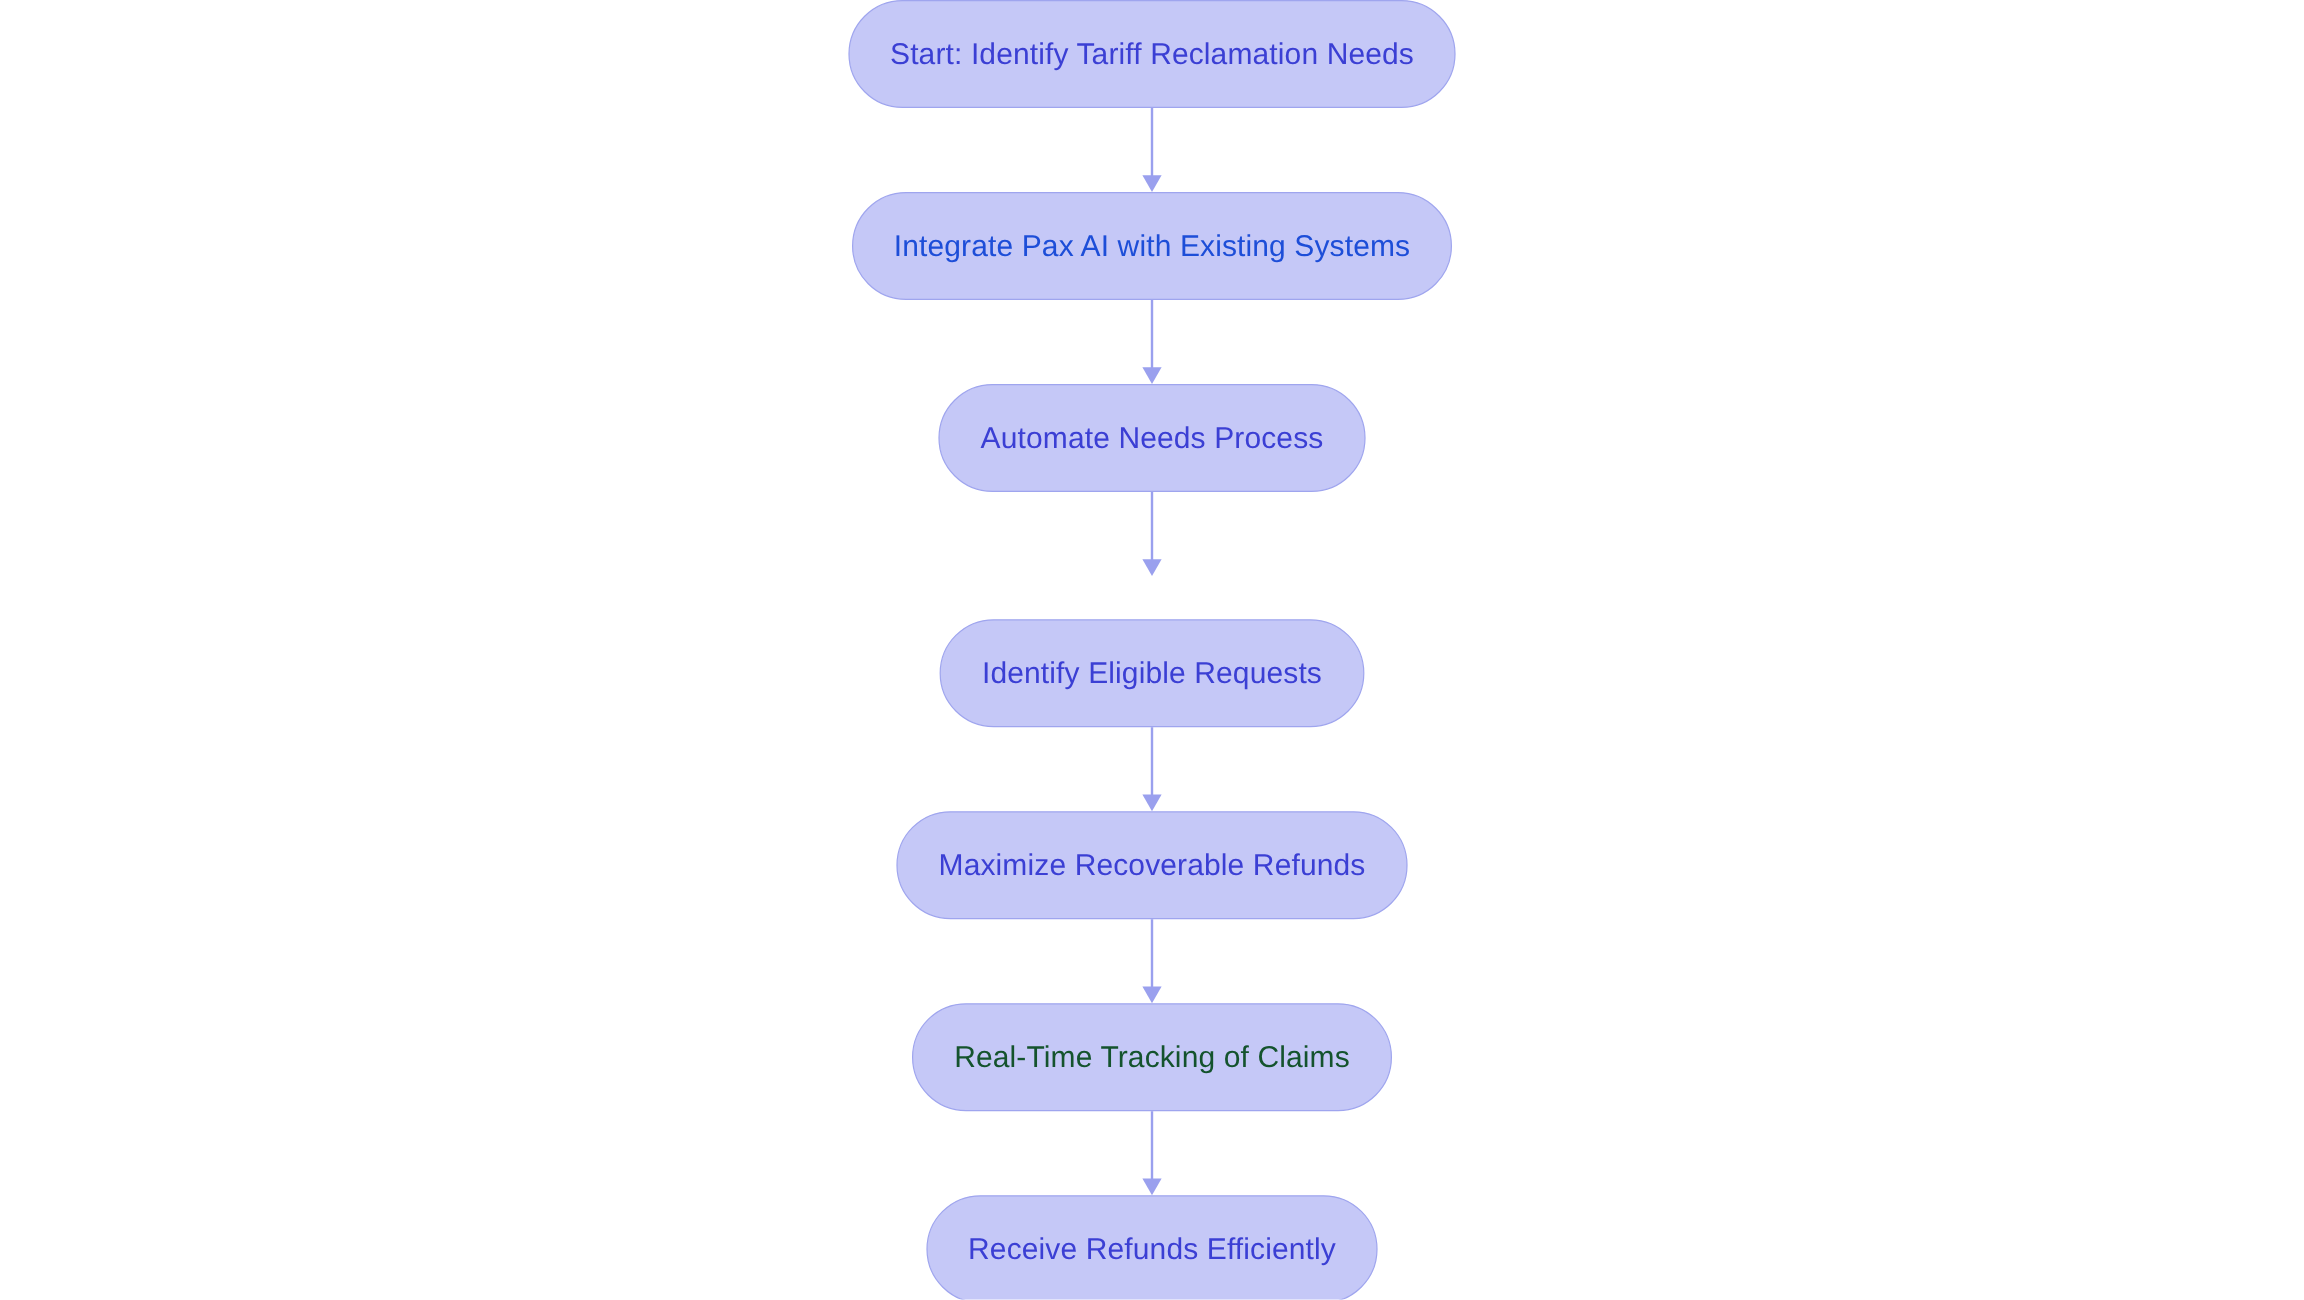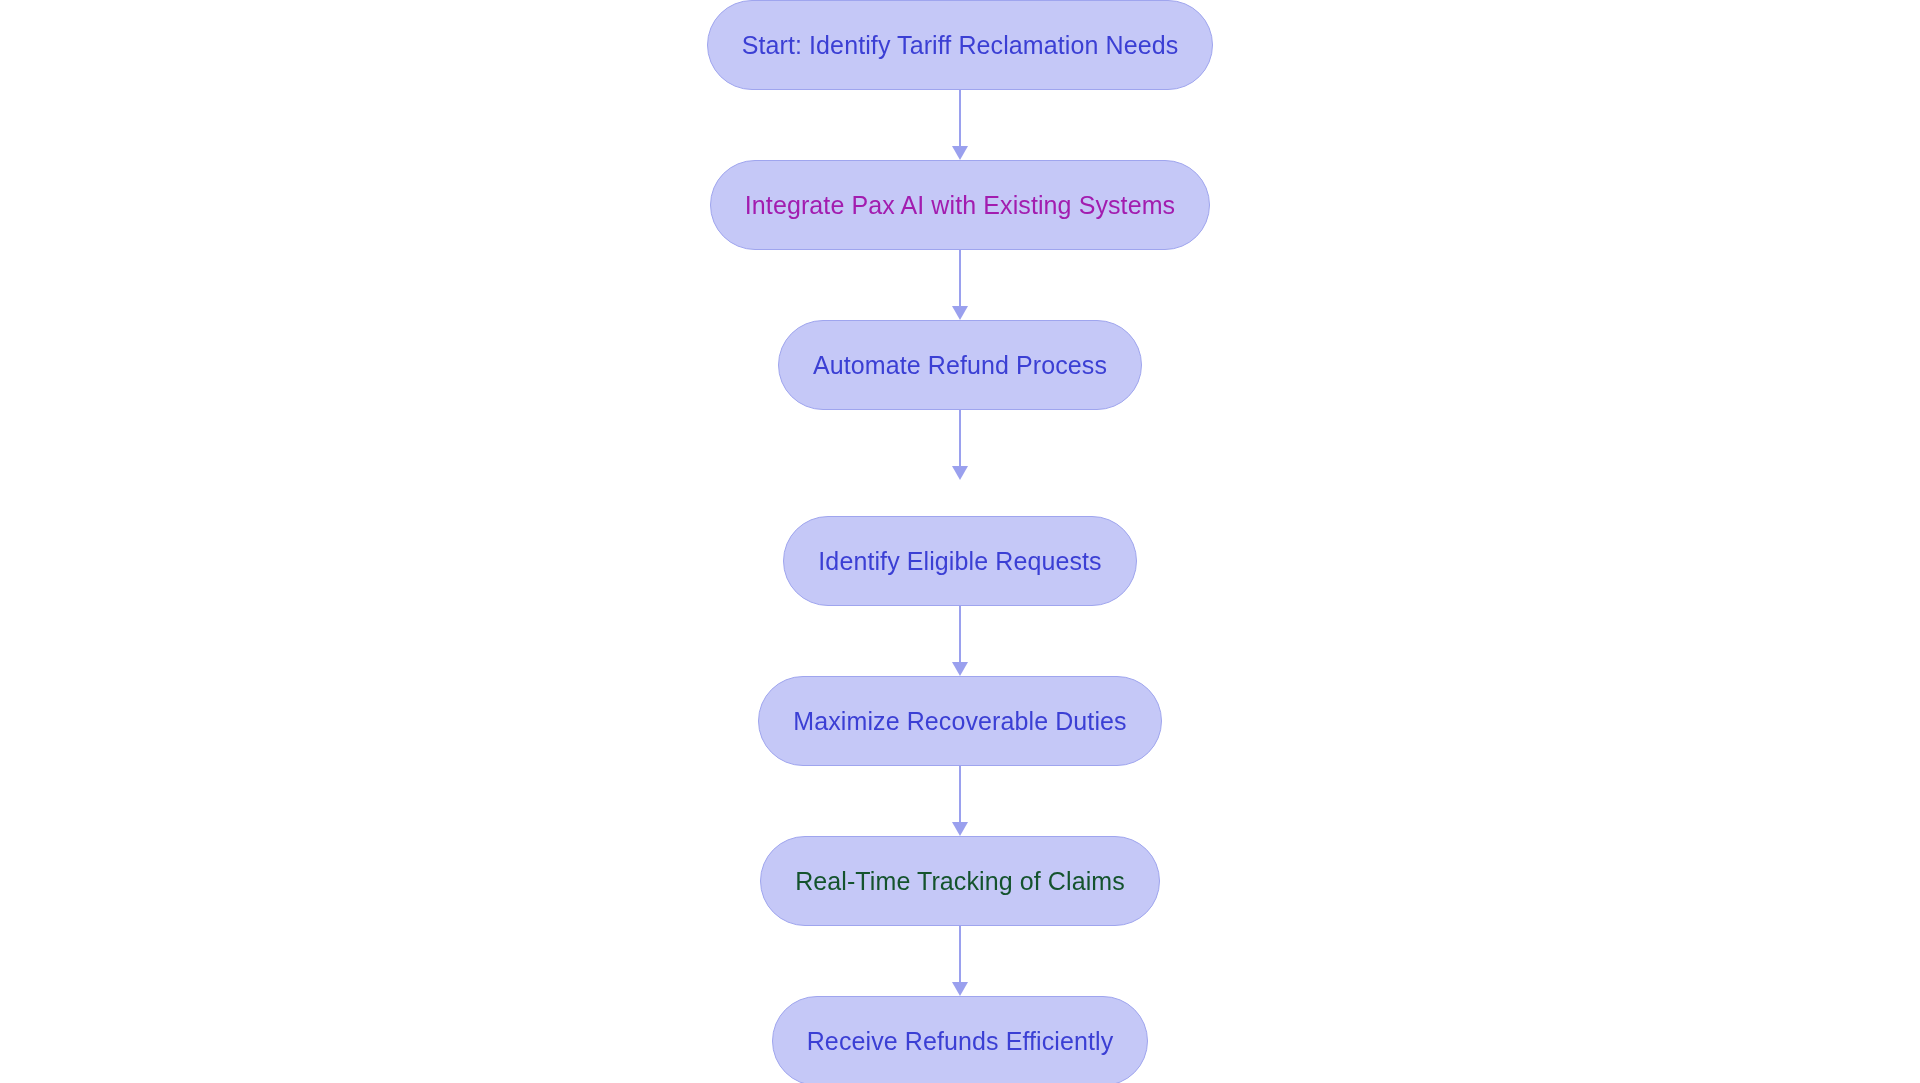--- a/index.html
+++ b/index.html
@@ -96,48 +96,48 @@
     <div class="flow-node" style="background: rgb(197, 200, 247); border-color: rgb(159, 165, 238);">
       <span class="flow-node-label" style="color: rgb(59, 63, 212);">Start: Identify Tariff Reclamation Needs</span>
     </div>
 
     <div class="flow-connector">
       <div class="connector-line" style="background: rgb(154, 160, 238);"></div>
       <div class="connector-arrowhead" style="border-top-color: rgb(154, 160, 238);"></div>
     </div>
 
     <div class="flow-node" style="background: rgb(197, 200, 247); border-color: rgb(159, 165, 238);">
-      <span class="flow-node-label" style="color: #a21caf;">Integrate Pax AI with Existing Systems</span>
+      <span class="flow-node-label" style="color: #1d4ed8;">Integrate Pax AI with Existing Systems</span>
     </div>
 
     <div class="flow-connector">
       <div class="connector-line" style="background: rgb(154, 160, 238);"></div>
       <div class="connector-arrowhead" style="border-top-color: rgb(154, 160, 238);"></div>
     </div>
 
     <div class="flow-node" style="background: rgb(197, 200, 247); border-color: rgb(159, 165, 238);">
-      <span class="flow-node-label" style="color: rgb(59, 63, 212);">Automate Refund Process</span>
+      <span class="flow-node-label" style="color: rgb(59, 63, 212);">Automate Needs Process</span>
     </div>
 
     <div class="flow-connector">
       <div class="connector-line" style="background: rgb(154, 160, 238);"></div>
       <div class="connector-arrowhead" style="border-top-color: rgb(154, 160, 238);"></div>
     </div>
 
     <div class="flow-node" style="background: rgb(197, 200, 247); border-color: rgb(159, 165, 238); margin-top: 36px;">
       <span class="flow-node-label" style="color: rgb(59, 63, 212);">Identify Eligible Requests</span>
     </div>
 
     <div class="flow-connector">
       <div class="connector-line" style="background: rgb(154, 160, 238);"></div>
       <div class="connector-arrowhead" style="border-top-color: rgb(154, 160, 238);"></div>
     </div>
 
     <div class="flow-node" style="background: rgb(197, 200, 247); border-color: rgb(159, 165, 238);">
-      <span class="flow-node-label" style="color: rgb(59, 63, 212);">Maximize Recoverable Duties</span>
+      <span class="flow-node-label" style="color: rgb(59, 63, 212);">Maximize Recoverable Refunds</span>
     </div>
 
     <div class="flow-connector">
       <div class="connector-line" style="background: rgb(154, 160, 238);"></div>
       <div class="connector-arrowhead" style="border-top-color: rgb(154, 160, 238);"></div>
     </div>
 
     <div class="flow-node" style="background: rgb(197, 200, 247); border-color: rgb(159, 165, 238);">
       <span class="flow-node-label" style="color: #14532d;">Real-Time Tracking of Claims</span>
     </div>

